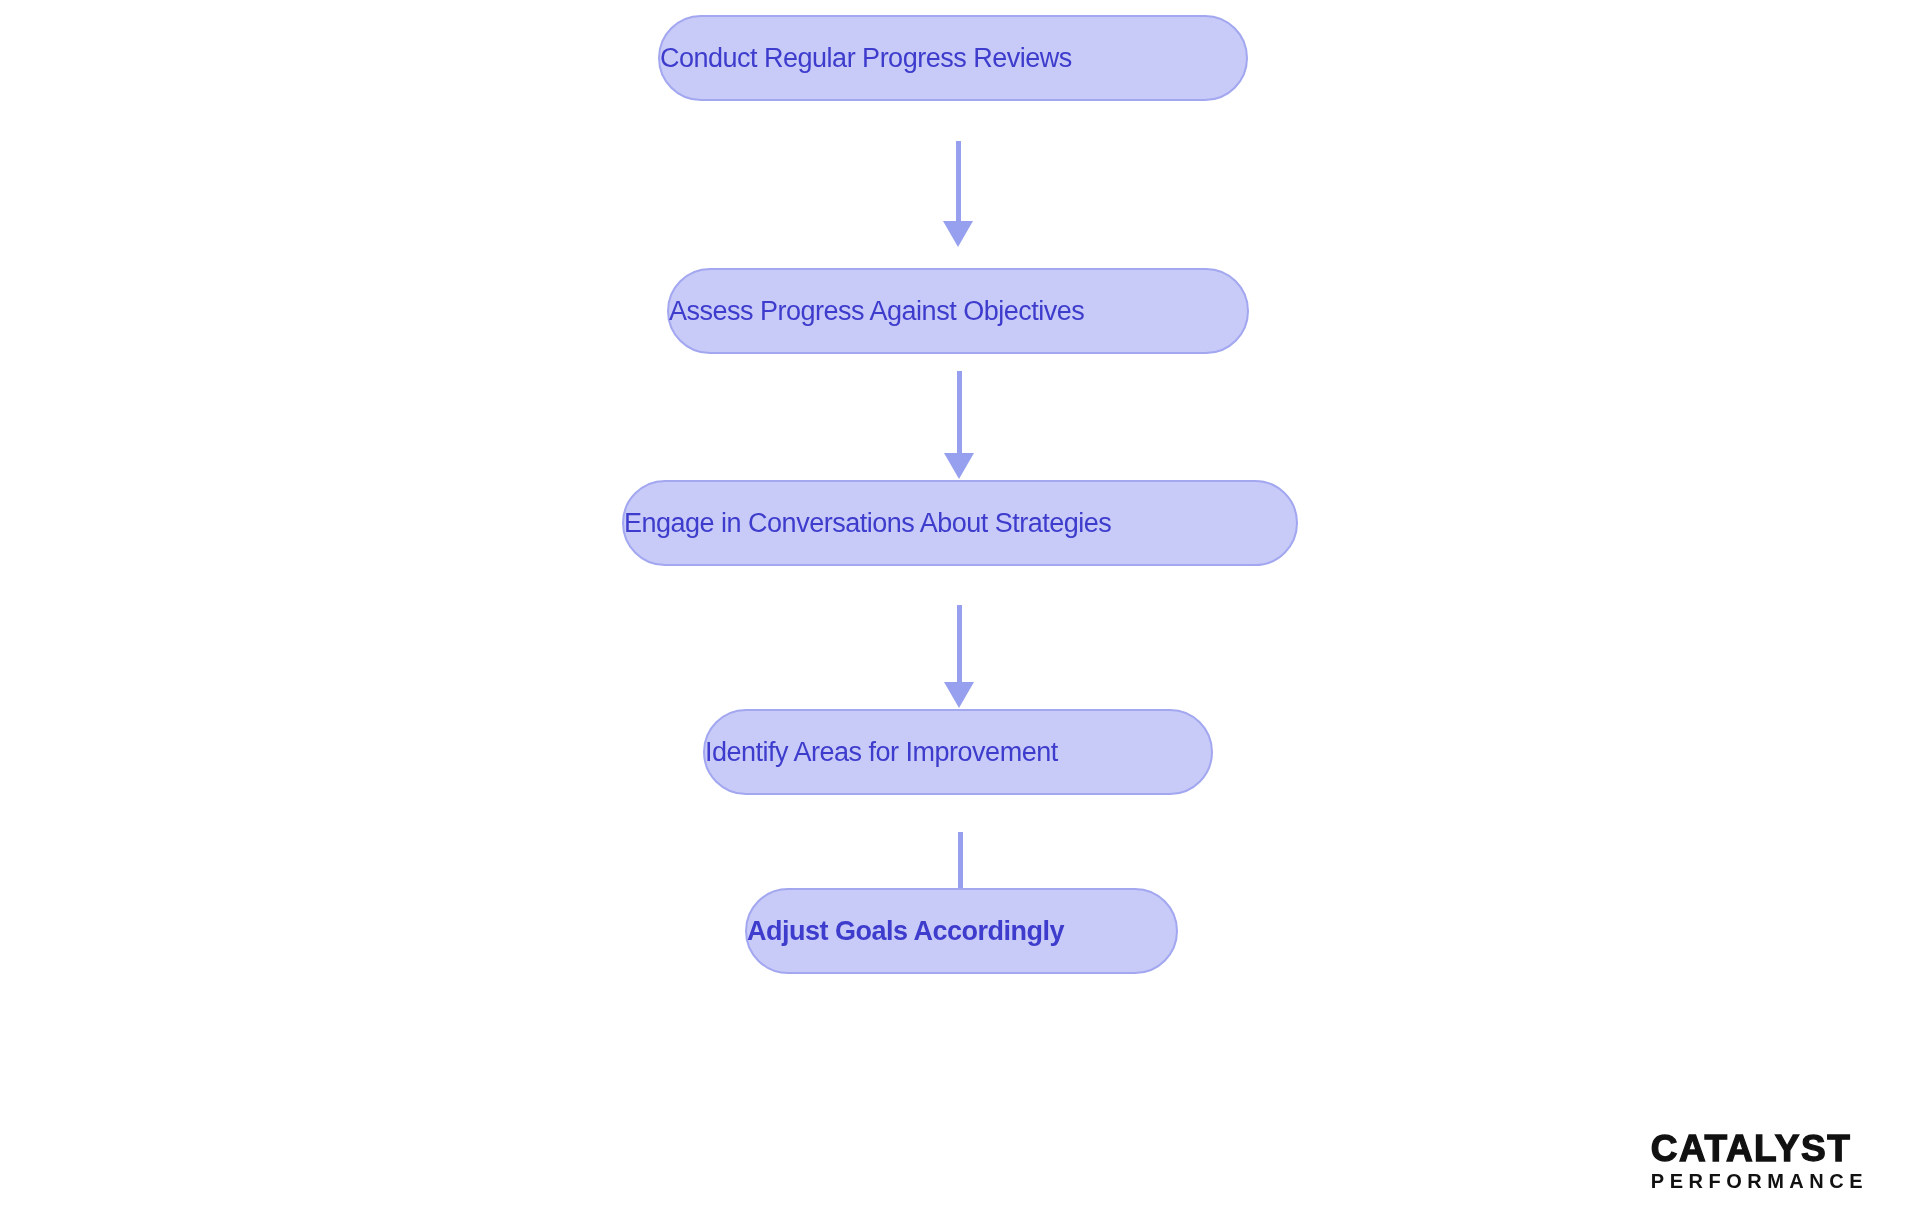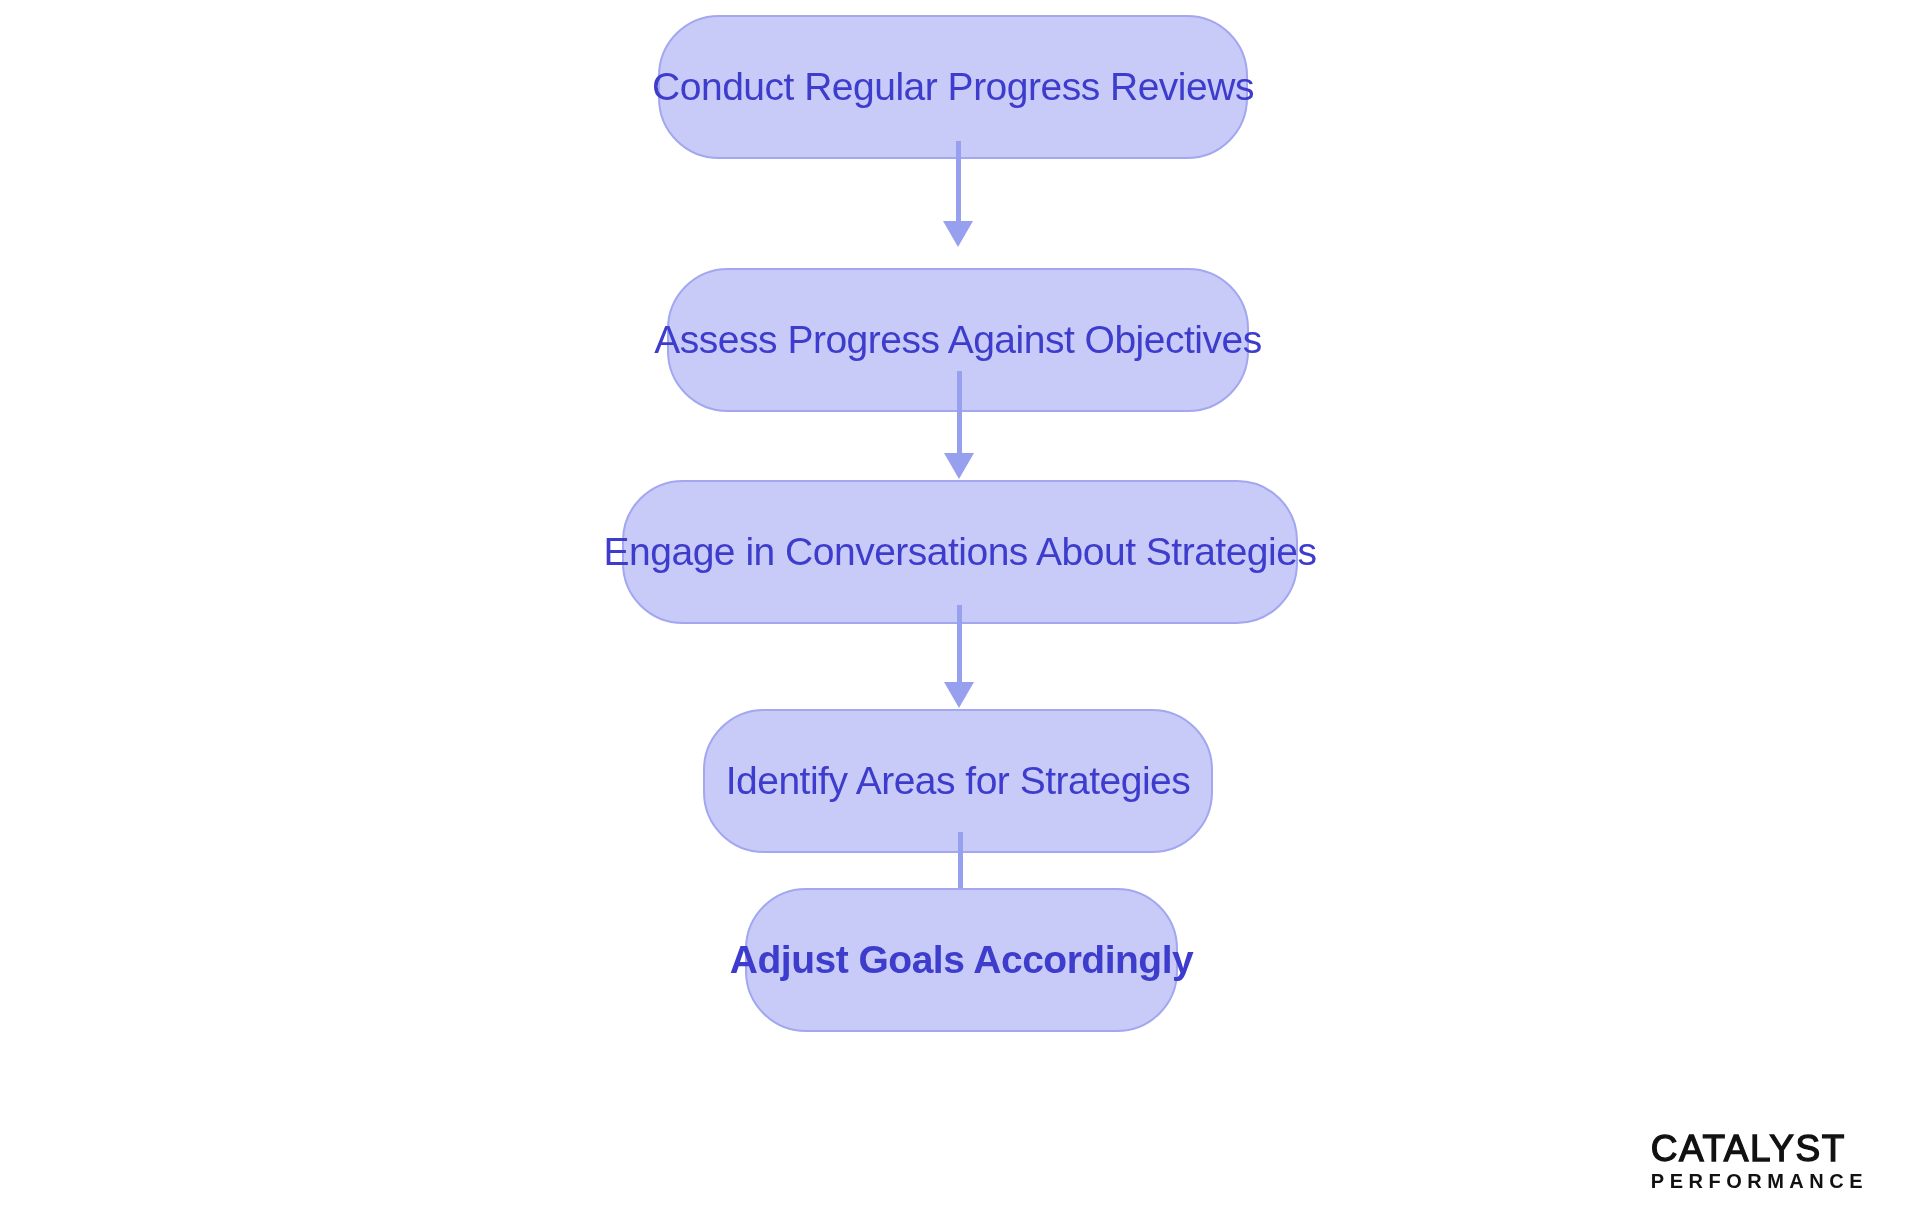--- a/index.html
+++ b/index.html
@@ -5,28 +5,28 @@
   html,body{margin:0;padding:0;background:#fff;}
   .canvas{
     position:relative;
     width:1920px;height:1215px;
     background:var(--bg,#ffffff);
     font-family:"Liberation Sans","DejaVu Sans",sans-serif;
     overflow:hidden;
   }
   .node{
     position:absolute;
-    height:144px;
+    height:86px;
     box-sizing:border-box;
     background:var(--node-fill,#c8caf8);
     border:2px solid var(--node-border,#a2a7f0);
     border-radius:61px;
-    display:flex;align-items:center;justify-content:center;
+    display:flex;align-items:center;justify-content:flex-start;
     color:var(--node-text,#3d3ccc);
-    font-size:39px;
+    font-size:27px;
     letter-spacing:-0.5px;
     white-space:nowrap;
     text-align:center;
   }
   .n1{left:658px;top:15px;width:590px;}
   .n2{left:667px;top:248px;width:582px;margin-top:20px;}
   .n3{left:622px;top:480px;width:676px;}
   .n4{left:703px;top:709px;width:510px;}
   .n5{left:745px;top:888px;width:433px;font-weight:bold;}
 
@@ -50,21 +50,21 @@
   .logo{
     position:absolute;
     right:52px;top:1130px;
     color:var(--logo,#111111);
     text-align:left;
     line-height:1;
     user-select:none;
   }
   .logo-line1{
     font-size:37px;
-    font-weight:400;
+    font-weight:700;
     letter-spacing:1.5px;
     -webkit-text-stroke:1.3px currentColor;
   }
   .logo-line2{
     font-size:20px;
     font-weight:700;
     letter-spacing:5.5px;
     margin-top:4px;
     text-align:center;
   }
@@ -95,21 +95,21 @@
   <div class="node n3">
     <span>Engage in Conversations About Strategies</span>
   </div>
 
   <div class="arrow a3">
     <div class="shaft"></div>
     <div class="head"></div>
   </div>
 
   <div class="node n4">
-    <span>Identify Areas for Strategies</span>
+    <span>Identify Areas for Improvement</span>
   </div>
 
   <div class="arrow a4">
     <div class="shaft"></div>
     <div class="head"></div>
   </div>
 
   <div class="node n5">
     <span>Adjust Goals Accordingly</span>
   </div>

